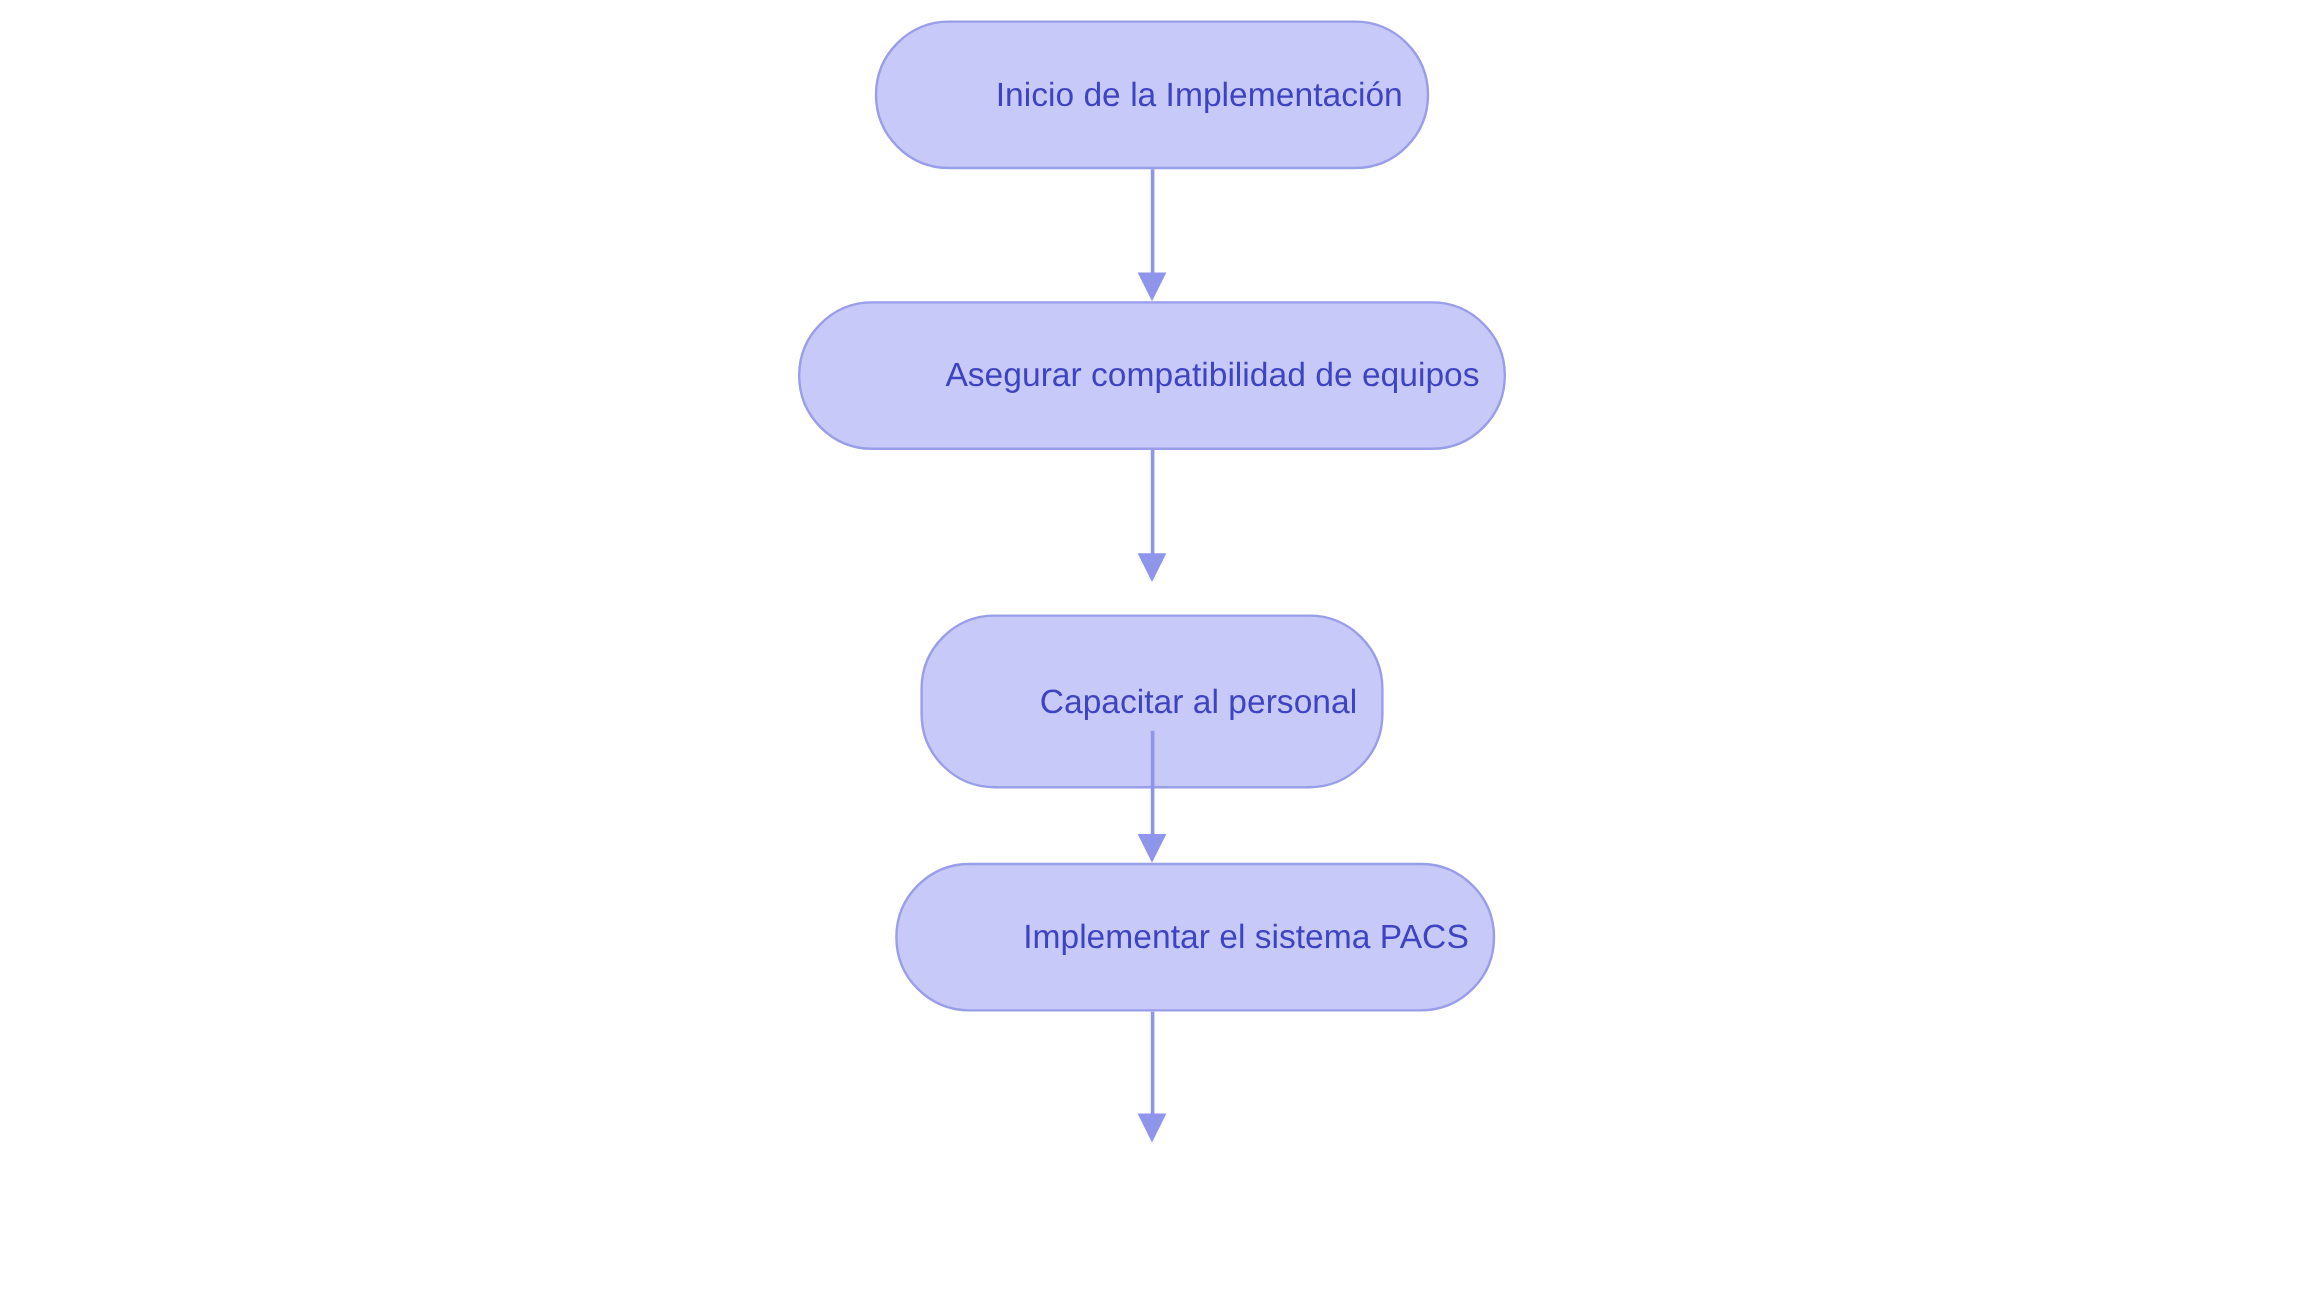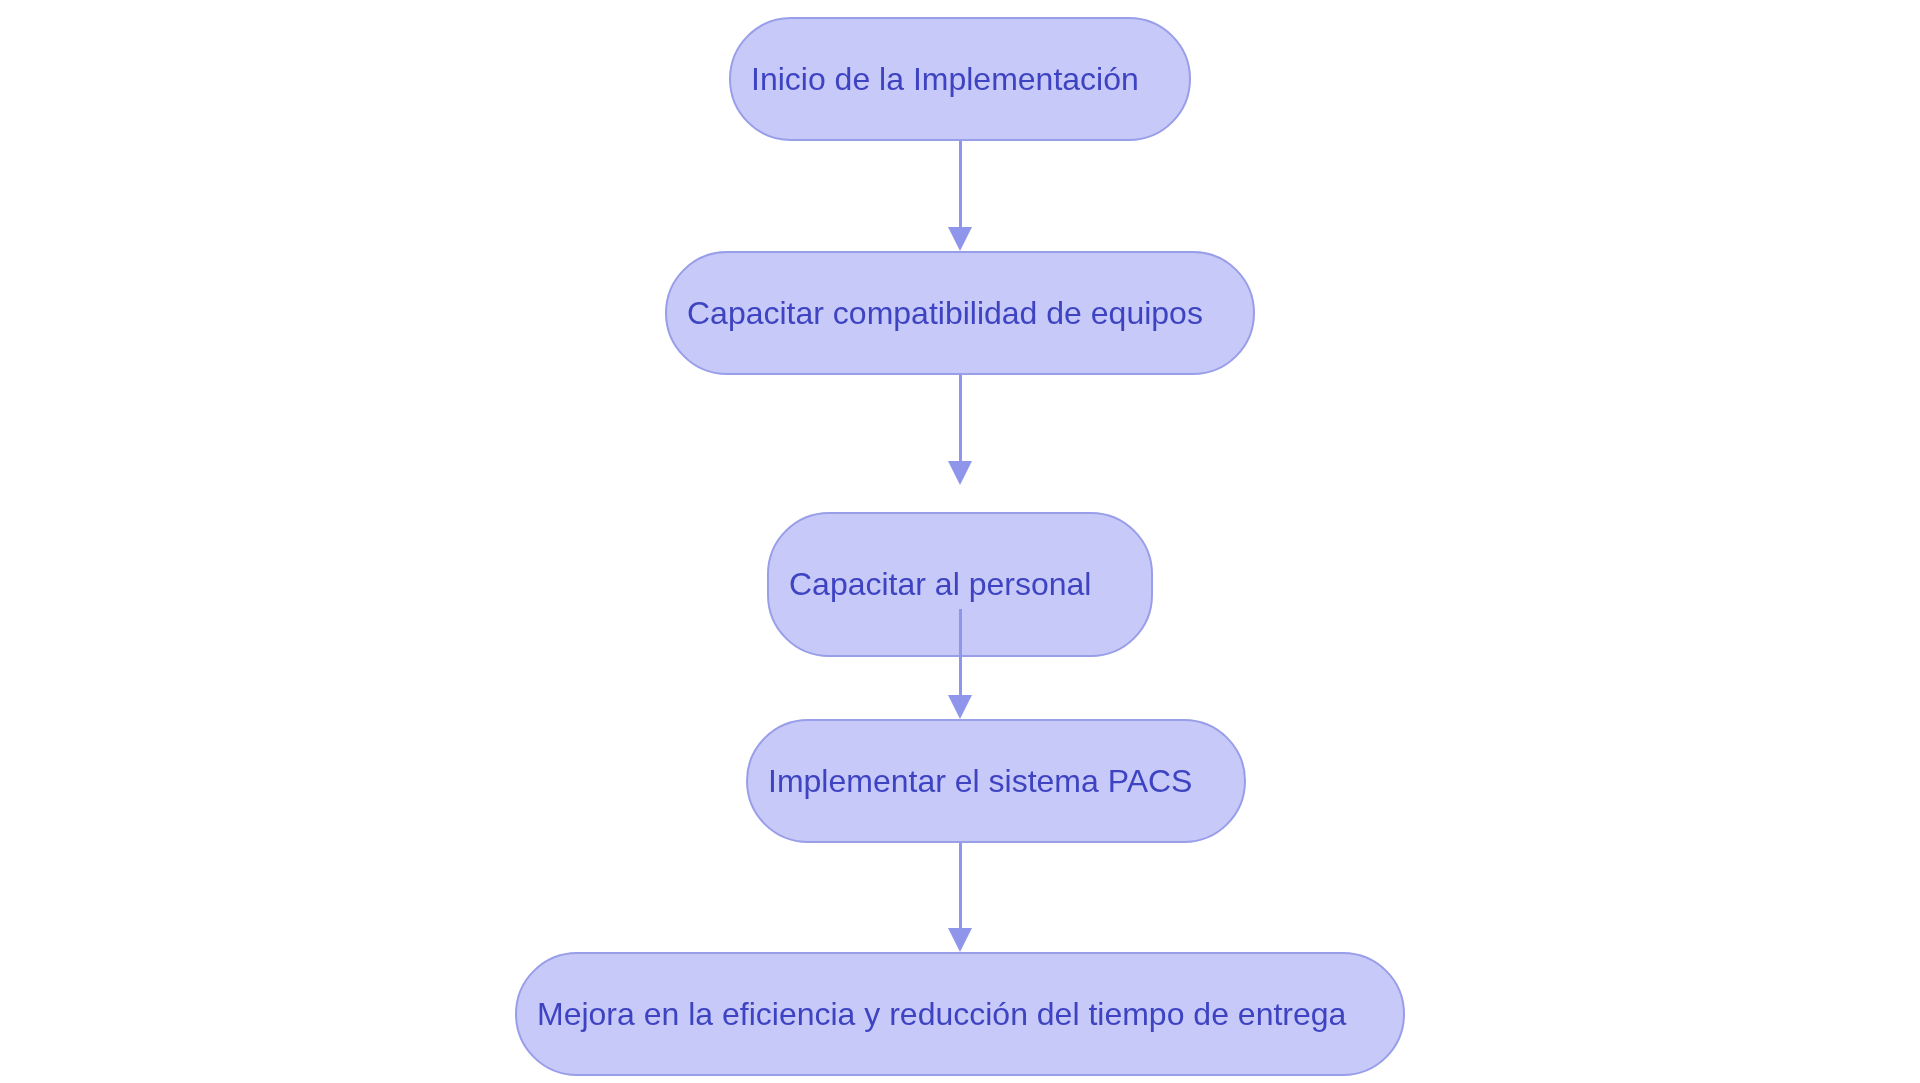--- a/index.html
+++ b/index.html
@@ -23,24 +23,24 @@
     overflow: hidden;
   }
   .node {
     position: absolute;
     box-sizing: border-box;
     background: var(--node-fill);
     border: 2px solid var(--node-border);
     border-radius: 62px;
     display: flex;
     align-items: center;
-    justify-content: flex-start;
+    justify-content: flex-end;
     text-align: center;
     color: var(--node-text);
-    font-size: 32px;
+    font-size: 28px;
     line-height: 1.2;
     padding: 0 20px;
   }
   .n1 { left: 729px; top: 17px;  width: 462px; height: 124px; }
   .n2 { left: 665px; top: 251px; width: 590px; height: 124px; }
   .n3 { left: 767px; top: 512px; width: 386px; height: 145px; }
   .n4 { left: 746px; top: 719px; width: 500px; height: 124px; }
   .n5 { left: 515px; top: 952px; width: 890px; height: 124px; }
 
   .arrow {
@@ -78,21 +78,21 @@
   <div class="node n1">
     <span>Inicio de la Implementación</span>
   </div>
 
   <div class="arrow a1">
     <div class="arrow-line"></div>
     <div class="arrow-head"></div>
   </div>
 
   <div class="node n2">
-    <span>Capacitar compatibilidad de equipos</span>
+    <span>Asegurar compatibilidad de equipos</span>
   </div>
 
   <div class="arrow a2">
     <div class="arrow-line"></div>
     <div class="arrow-head"></div>
   </div>
 
   <div class="node n3">
     <span>Capacitar al personal</span>
   </div>
@@ -104,17 +104,14 @@
 
   <div class="node n4">
     <span>Implementar el sistema PACS</span>
   </div>
 
   <div class="arrow a4">
     <div class="arrow-line"></div>
     <div class="arrow-head"></div>
   </div>
 
-  <div class="node n5">
-    <span>Mejora en la eficiencia y reducción del tiempo de entrega</span>
-  </div>
 
 </div>
 
 </body></html>

